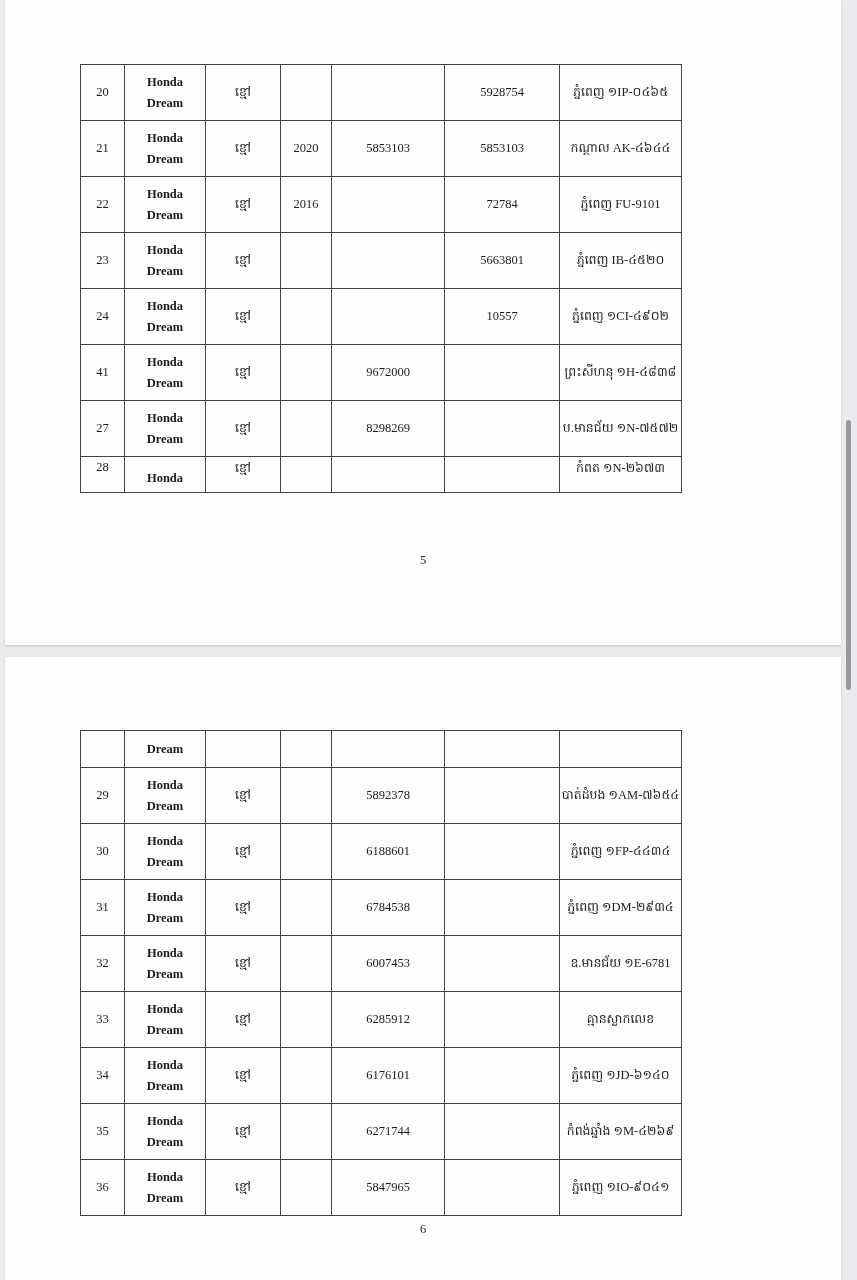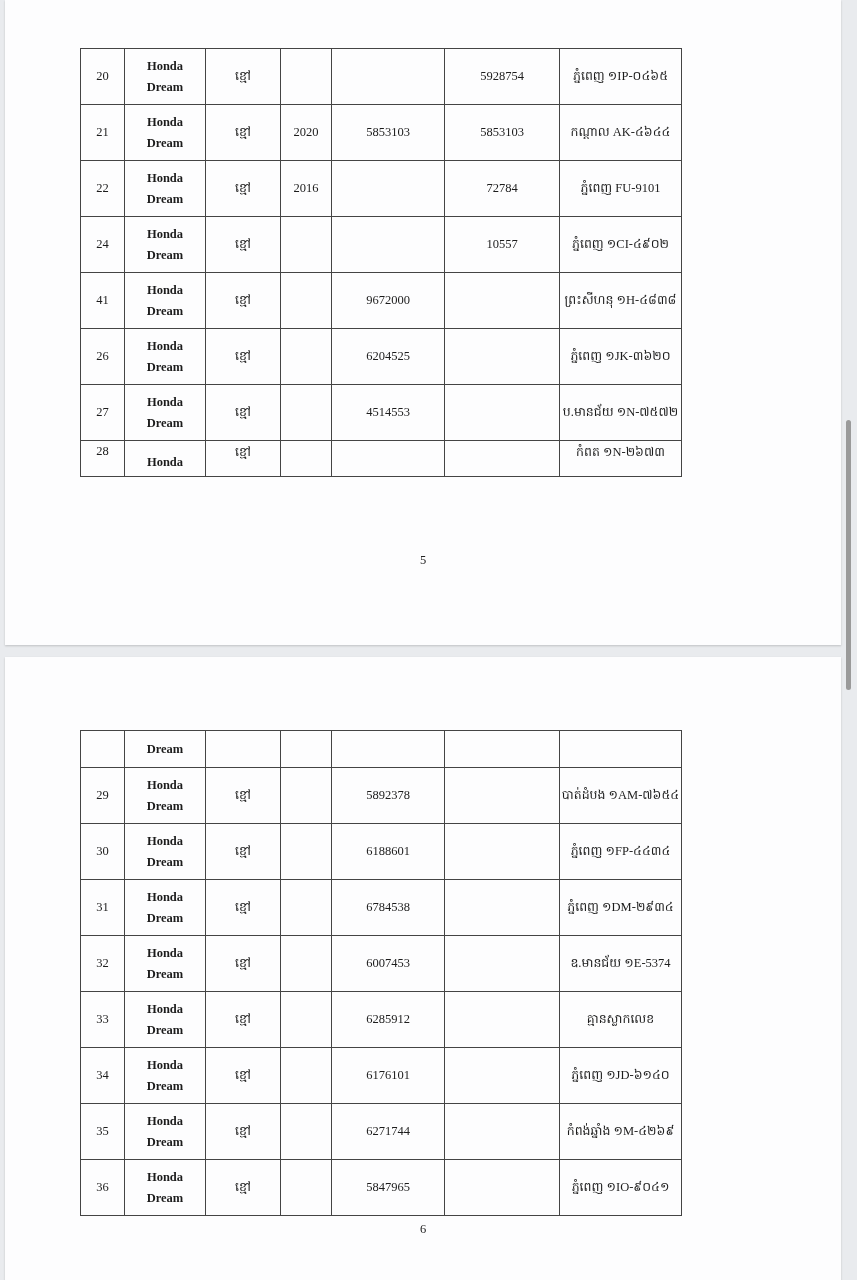--- a/index.html
+++ b/index.html
@@ -16,21 +16,21 @@
     background:#fdfdfe;
     box-shadow:0 1px 2px rgba(0,0,0,0.18);
   }
   .page-1{top:0;height:645px;}
   .page-2{top:657px;height:623px;}
   table.doc-table{
     position:absolute;left:75px;
     border-collapse:collapse;
     table-layout:fixed;
   }
-  .page-1 table.doc-table{top:48px;}
+  .page-1 table.doc-table{top:64px;}
   .page-2 table.doc-table{top:73px;}
   .doc-table td{
     border:1px solid #444;
     padding:0;
     text-align:center;
     vertical-align:middle;
     font-size:12.5px;
     color:#1c1c1c;
     overflow:hidden;
     white-space:nowrap;
@@ -104,20 +104,32 @@
               <div>Honda</div>
               <div>Dream</div>
             </td>
             <td class="color">ខ្មៅ</td>
             <td class="year">2016</td>
             <td class="number_1"></td>
             <td class="number_2">72784</td>
             <td class="plate">ភ្នំពេញ FU-9101</td>
           </tr>
           <tr>
+            <td class="no">23</td>
+            <td class="model">
+              <div>Honda</div>
+              <div>Dream</div>
+            </td>
+            <td class="color">ខ្មៅ</td>
+            <td class="year"></td>
+            <td class="number_1"></td>
+            <td class="number_2">5663801</td>
+            <td class="plate">ភ្នំពេញ IB-៤៥២០</td>
+          </tr>
+          <tr>
             <td class="no">24</td>
             <td class="model">
               <div>Honda</div>
               <div>Dream</div>
             </td>
             <td class="color">ខ្មៅ</td>
             <td class="year"></td>
             <td class="number_1"></td>
             <td class="number_2">10557</td>
             <td class="plate">ភ្នំពេញ ១CI-៤៩០២</td>
@@ -128,40 +140,28 @@
               <div>Honda</div>
               <div>Dream</div>
             </td>
             <td class="color">ខ្មៅ</td>
             <td class="year"></td>
             <td class="number_1">9672000</td>
             <td class="number_2"></td>
             <td class="plate">ព្រះសីហនុ ១H-៤៨៣៨</td>
           </tr>
           <tr>
-            <td class="no">26</td>
-            <td class="model">
-              <div>Honda</div>
-              <div>Dream</div>
-            </td>
-            <td class="color">ខ្មៅ</td>
-            <td class="year"></td>
-            <td class="number_1">6204525</td>
-            <td class="number_2"></td>
-            <td class="plate">ភ្នំពេញ ១JK-៣៦២០</td>
-          </tr>
-          <tr>
             <td class="no">27</td>
             <td class="model">
               <div>Honda</div>
               <div>Dream</div>
             </td>
             <td class="color">ខ្មៅ</td>
             <td class="year"></td>
-            <td class="number_1">4514553</td>
+            <td class="number_1">8298269</td>
             <td class="number_2"></td>
             <td class="plate">ប.មានជ័យ ១N-៧៥៧២</td>
           </tr>
           <tr class="partial-bottom">
             <td class="no">28</td>
             <td class="model">
               <div>Honda</div>
             </td>
             <td class="color">ខ្មៅ</td>
             <td class="year"></td>
@@ -236,21 +236,21 @@
           <tr>
             <td class="no">32</td>
             <td class="model">
               <div>Honda</div>
               <div>Dream</div>
             </td>
             <td class="color">ខ្មៅ</td>
             <td class="year"></td>
             <td class="number_1">6007453</td>
             <td class="number_2"></td>
-            <td class="plate">ឧ.មានជ័យ ១E-5374</td>
+            <td class="plate">ឧ.មានជ័យ ១E-6781</td>
           </tr>
           <tr>
             <td class="no">33</td>
             <td class="model">
               <div>Honda</div>
               <div>Dream</div>
             </td>
             <td class="color">ខ្មៅ</td>
             <td class="year"></td>
             <td class="number_1">6285912</td>

